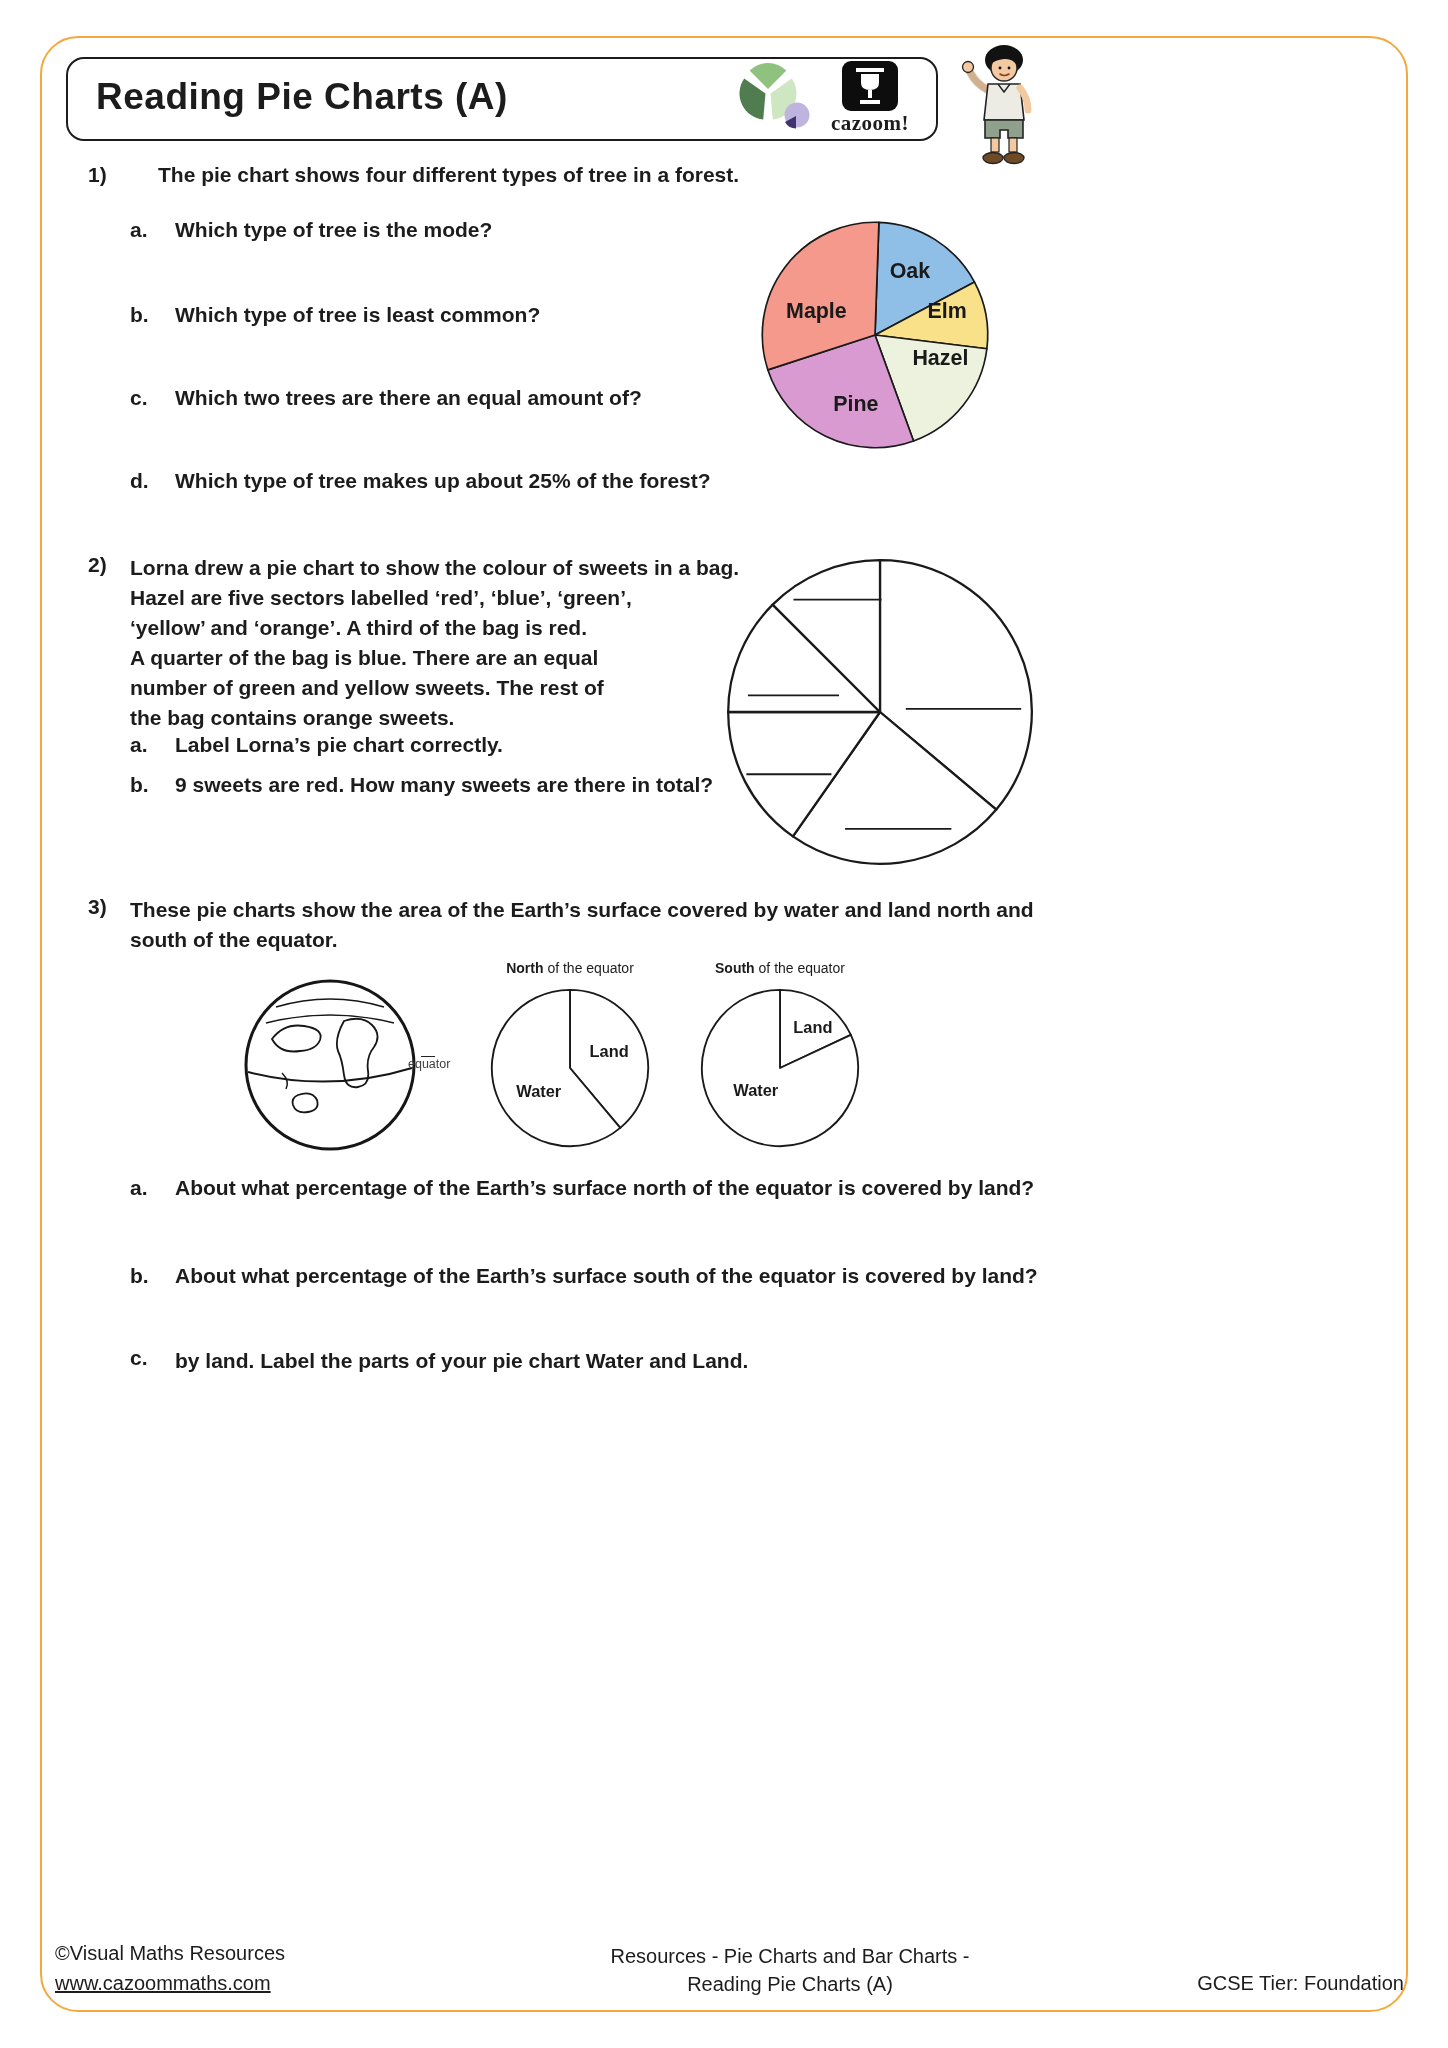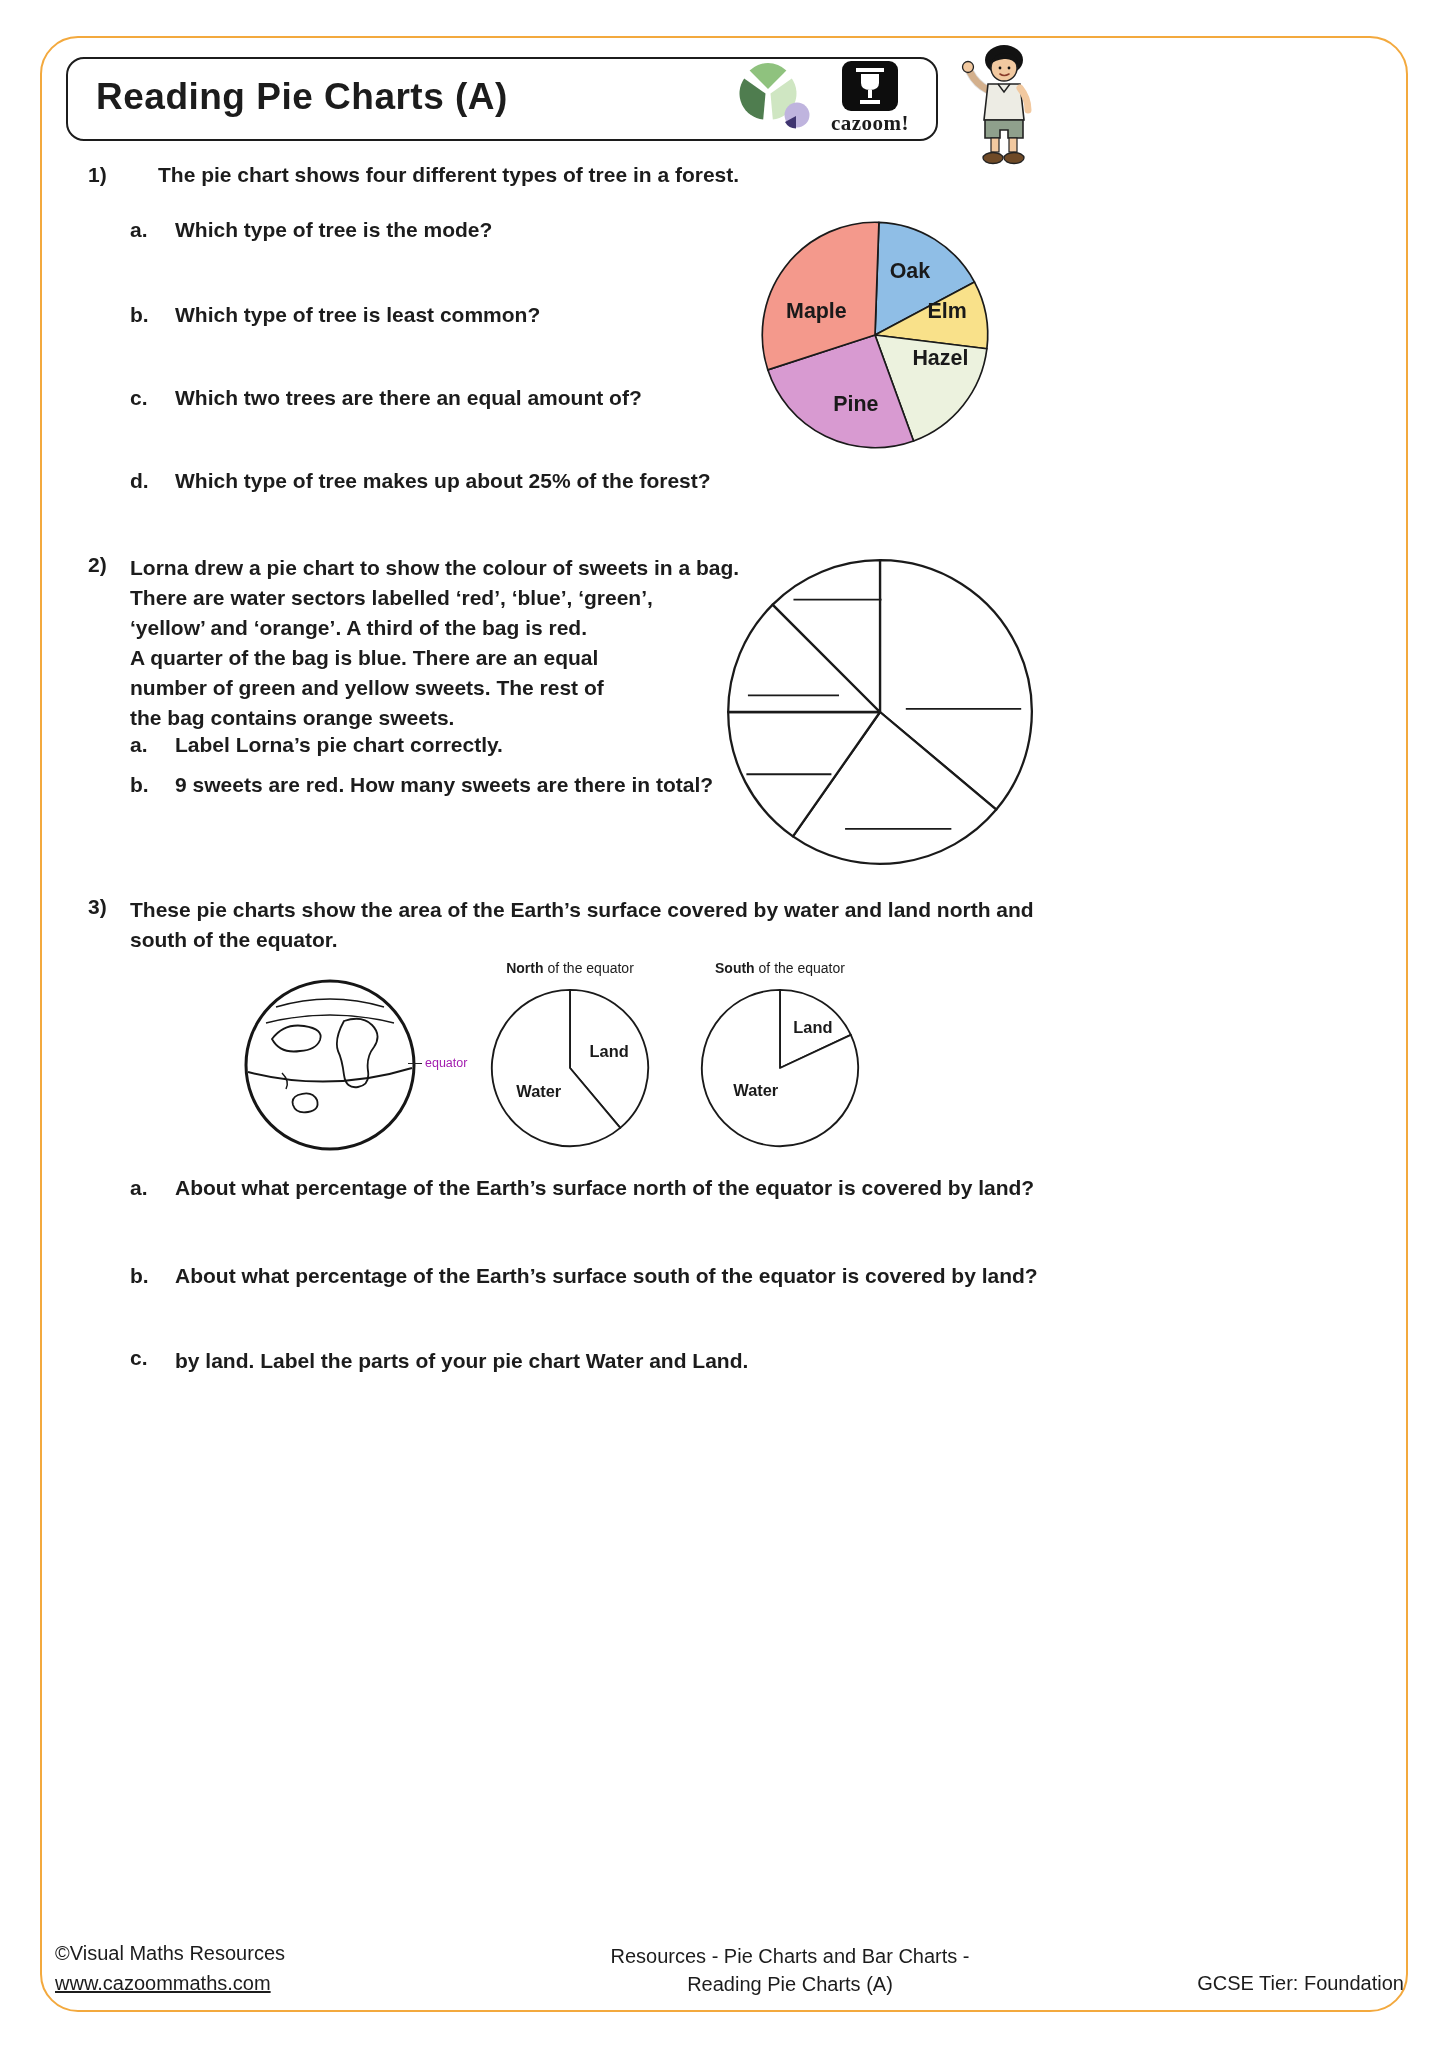--- a/index.html
+++ b/index.html
@@ -12,21 +12,21 @@
   .q-num{font-size:21px;font-weight:bold;}
   .q-text{font-size:21px;font-weight:bold;white-space:nowrap;}
   .lines div{font-size:21px;font-weight:bold;line-height:30px;white-space:nowrap;}
   .part{display:flex;font-size:21px;font-weight:bold;}
   .part .plabel{width:45px;flex:0 0 45px;}
   .part .ptext{white-space:nowrap;}
   .part .ptext.wrap2 div{white-space:nowrap;line-height:30px;}
   .pie-host svg{width:100%;height:100%;display:block;}
   .hemi-title{font-size:14px;text-align:center;white-space:nowrap;}
   .hemi-title .b{font-weight:bold;}
-  .equator{display:flex;align-items:center;font-size:12.5px;color:#a21caf;}
+  .equator{display:flex;align-items:center;font-size:12.5px;color:#404040;flex-direction:column;}
   .equator .leader{width:14px;height:0;border-top:1.5px solid #222;margin-right:3px;}
   .cazoom-box{left:842px;top:61px;width:56px;height:50px;background:#0d0d0d;border-radius:9px;}
   .cazoom-text{left:820px;top:111px;width:100px;text-align:center;font-size:21px;font-weight:bold;
                font-family:"Liberation Serif",serif;letter-spacing:.5px;}
   .footer{font-size:20px;}
   .footer a{color:#1c1c1c;text-decoration:underline;}
   .footer-center{left:530px;width:520px;text-align:center;line-height:28px;}
   .footer-right{left:1100px;width:304px;text-align:right;}
 </style>
 </head>
@@ -126,21 +126,21 @@
         <text x="64" y="-20" text-anchor="middle" dominant-baseline="middle" font-size="19" font-weight="bold" fill="#1a1a1a" font-family="&quot;Liberation Sans&quot;, sans-serif">Elm</text>
         <text x="58" y="22" text-anchor="middle" dominant-baseline="middle" font-size="19" font-weight="bold" fill="#1a1a1a" font-family="&quot;Liberation Sans&quot;, sans-serif">Hazel</text>
         <text x="-17" y="62" text-anchor="middle" dominant-baseline="middle" font-size="19" font-weight="bold" fill="#1a1a1a" font-family="&quot;Liberation Sans&quot;, sans-serif">Pine</text>
         <text x="-52" y="-20" text-anchor="middle" dominant-baseline="middle" font-size="19" font-weight="bold" fill="#1a1a1a" font-family="&quot;Liberation Sans&quot;, sans-serif">Maple</text>
       </svg>
     </div>
 
   <div class="abs q-num" style="left:88px;top:553px;">2)</div>
   <div class="abs lines" style="left:130px;top:553px;">
     <div>Lorna drew a pie chart to show the colour of sweets in a bag.</div>
-    <div>There are water sectors labelled ‘red’, ‘blue’, ‘green’,</div>
+    <div>Hazel are five sectors labelled ‘red’, ‘blue’, ‘green’,</div>
     <div>‘yellow’ and ‘orange’. A third of the bag is red.</div>
     <div>A quarter of the bag is blue. There are an equal</div>
     <div>number of green and yellow sweets. The rest of</div>
     <div>the bag contains orange sweets.</div>
   </div>
 
   <div class="abs part" style="left:130px;top:733px;">
     <span class="plabel">a.</span>
     <span class="ptext">Label Lorna’s pie chart correctly.</span>
   </div>

